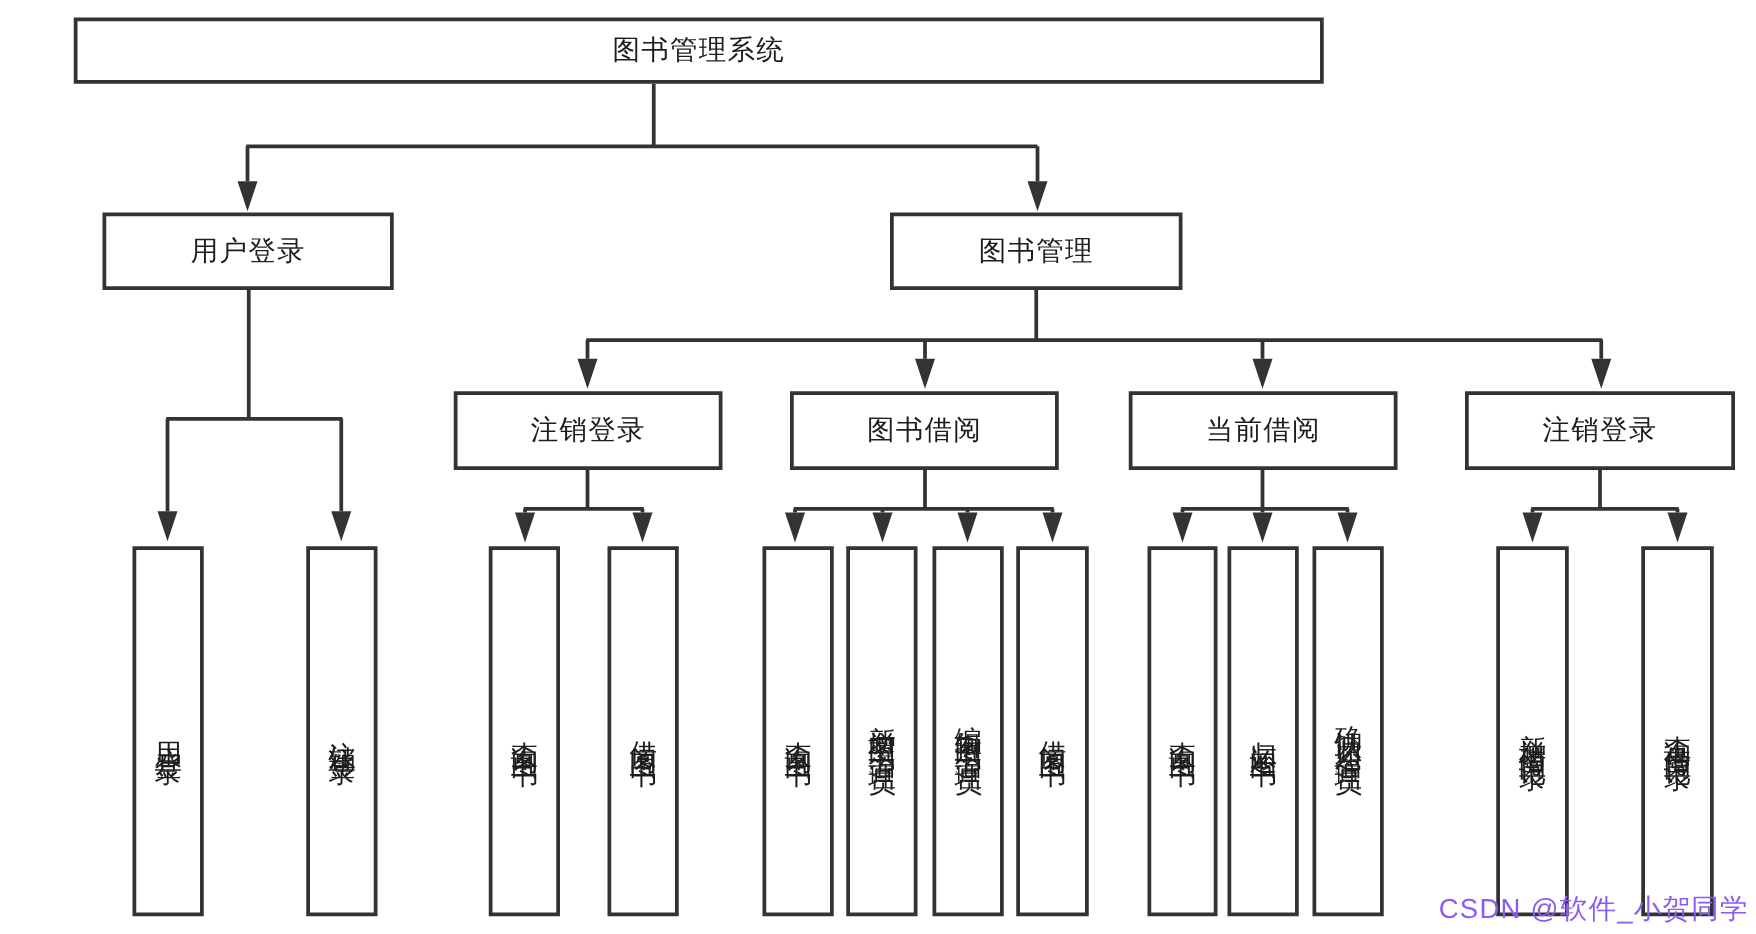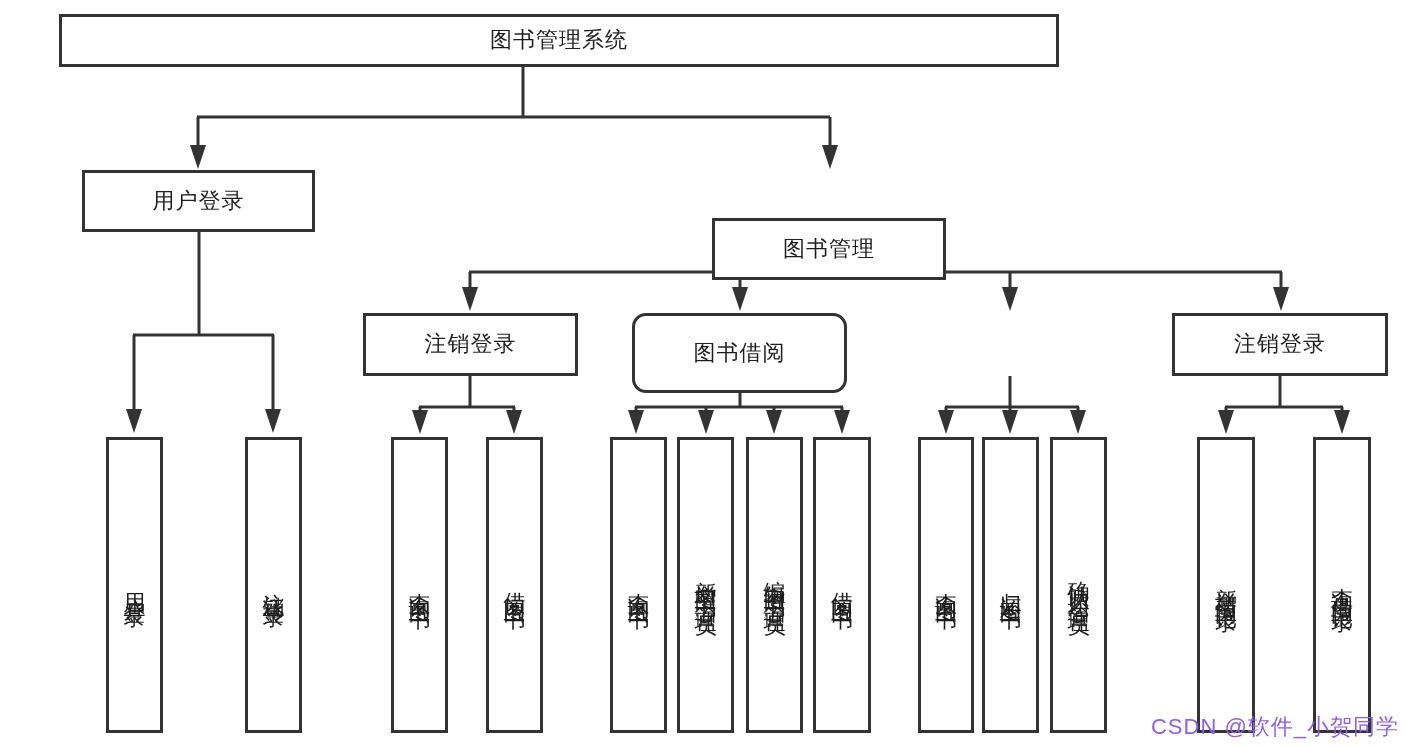--- a/index.html
+++ b/index.html
@@ -124,29 +124,32 @@
     </g>
   </svg>
 
   <div class="node" style="left:23px; top:14px; width:1000px; height:53px;margin-left:36px;">
     <span class="lbl">图书管理系统</span>
   </div>
 
   <div class="node" style="left:82px; top:170px; width:233px; height:62px;">
     <span class="lbl">用户登录</span>
   </div>
-  <div class="node" style="left:712px; top:170px; width:234px; height:62px;margin-top:48px;">
+  <div class="node" style="left:712px; top:170px; width:234px; height:62px;">
     <span class="lbl">图书管理</span>
   </div>
 
   <div class="node" style="left:363px; top:313px; width:215px; height:63px;">
     <span class="lbl">注销登录</span>
   </div>
-  <div class="node" style="left:632px; top:313px; width:215px; height:80px;border-radius:14px;">
+  <div class="node" style="left:632px; top:313px; width:215px; height:63px;">
     <span class="lbl">图书借阅</span>
+  </div>
+  <div class="node" style="left:903px; top:313px; width:215px; height:63px;">
+    <span class="lbl">当前借阅</span>
   </div>
   <div class="node" style="left:1172px; top:313px; width:216px; height:63px;">
     <span class="lbl">注销登录</span>
   </div>
 
   <div class="node" style="left:106px; top:437px; width:57px; height:296px;">
     <span class="lbl-v">用户登录</span>
   </div>
   <div class="node" style="left:245px; top:437px; width:57px; height:296px;">
     <span class="lbl-v">注销登录</span>

